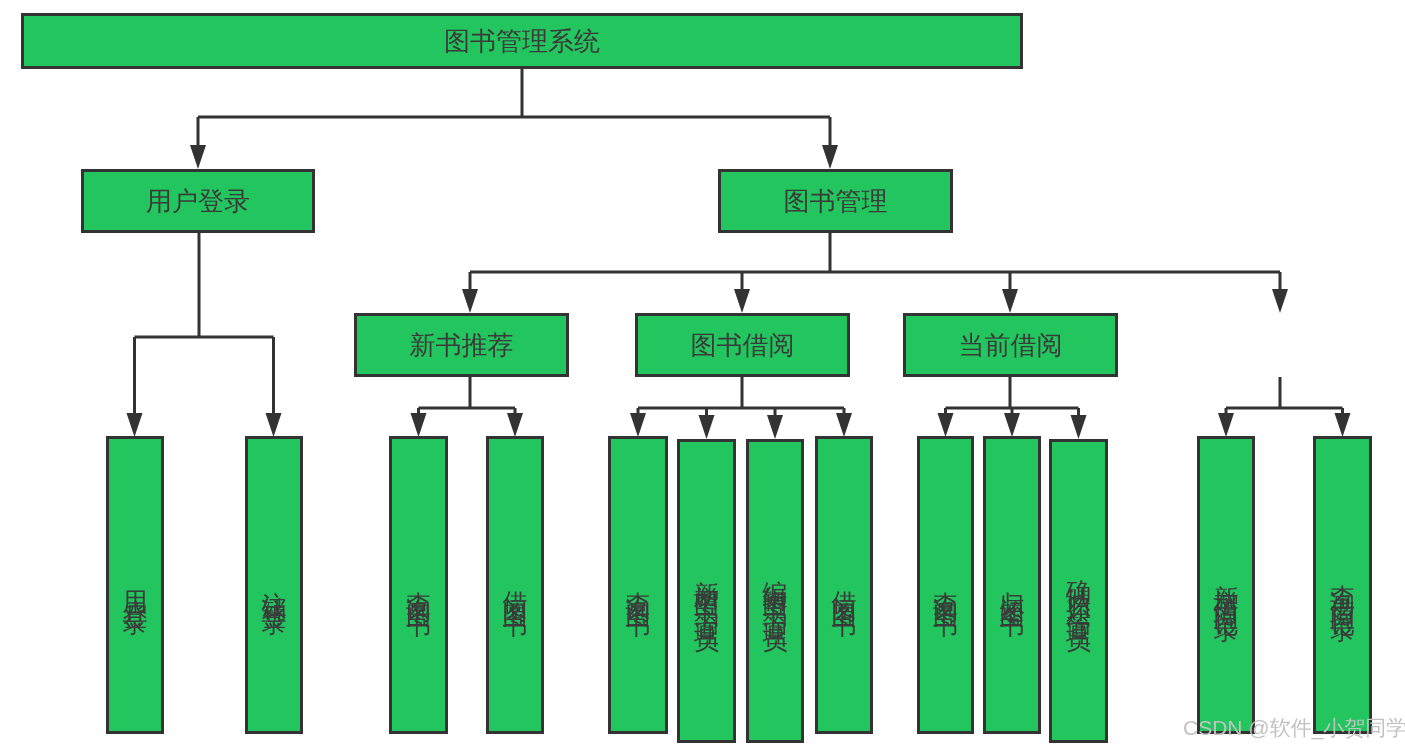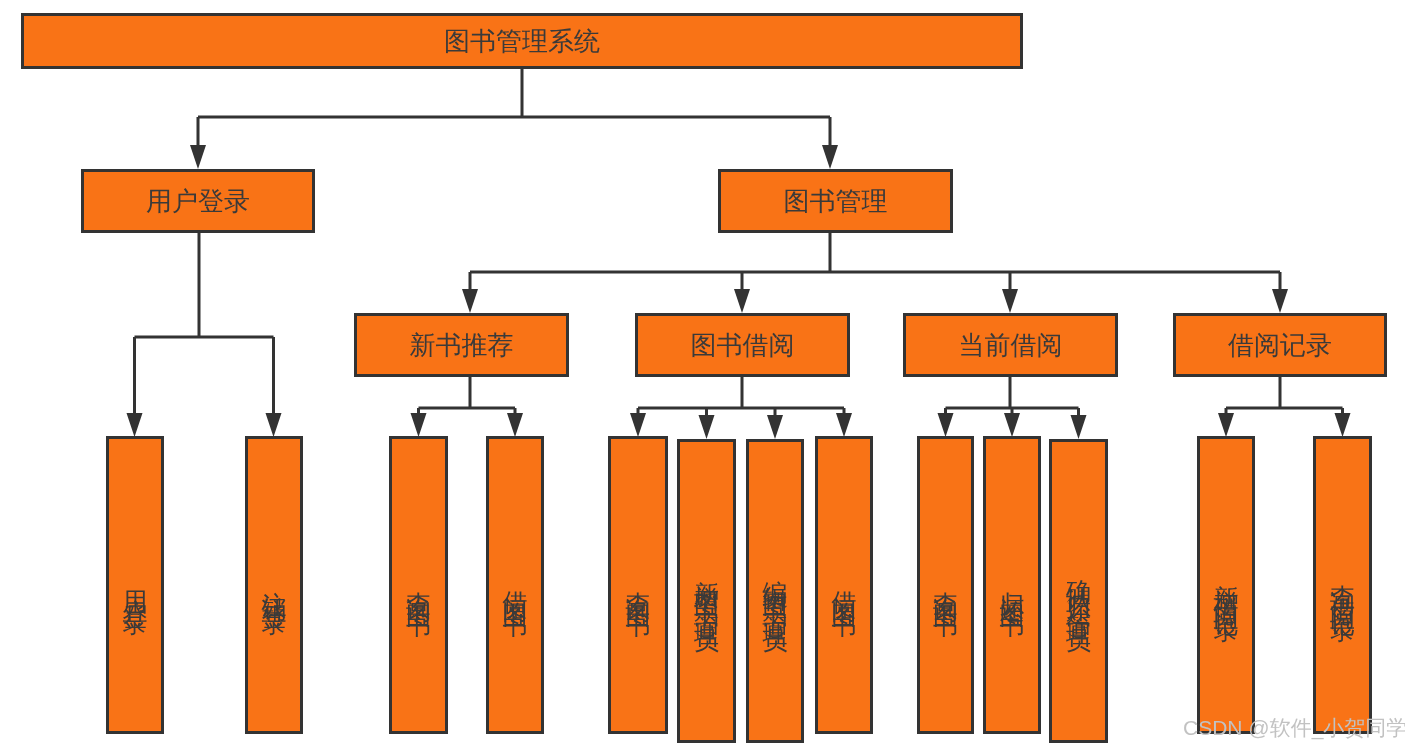--- a/index.html
+++ b/index.html
@@ -13,21 +13,21 @@
   }
   .wires {
     position: absolute;
     left: 0; top: 0;
     width: 1405px; height: 747px;
   }
   .box {
     position: absolute;
     box-sizing: border-box;
     border: 3px solid #333333;
-    background: #f97316;
+    background: #22c55e;
     display: flex;
     align-items: center;
     justify-content: center;
     color: #3a3a3a;
     font-size: 26px;
     line-height: 1;
     white-space: nowrap;
   }
   .leaf span {
     writing-mode: vertical-rl;
@@ -120,23 +120,20 @@
 
   <div class="box" style="left:354px; top:313px; width:215px; height:64px;">
     <span>新书推荐</span>
   </div>
   <div class="box" style="left:635px; top:313px; width:215px; height:64px;">
     <span>图书借阅</span>
   </div>
   <div class="box" style="left:903px; top:313px; width:215px; height:64px;">
     <span>当前借阅</span>
   </div>
-  <div class="box" style="left:1173px; top:313px; width:214px; height:64px;">
-    <span>借阅记录</span>
-  </div>
 
   <div class="box leaf" style="left:106px; top:436px; width:58px; height:298px;">
     <span>用户登录</span>
   </div>
   <div class="box leaf" style="left:245px; top:436px; width:58px; height:298px;">
     <span>注销登录</span>
   </div>
 
   <div class="box leaf" style="left:389px; top:436px; width:59px; height:298px;">
     <span>查询图书</span>

